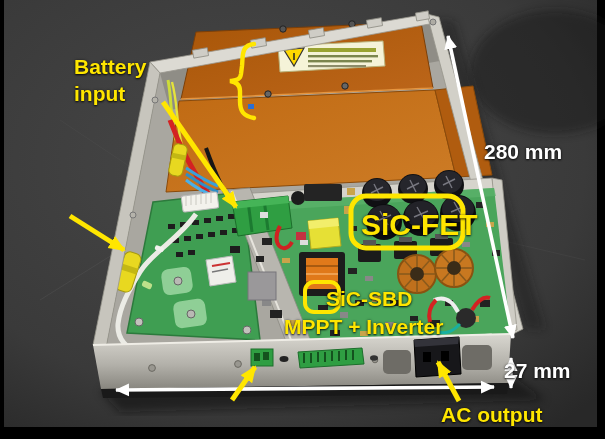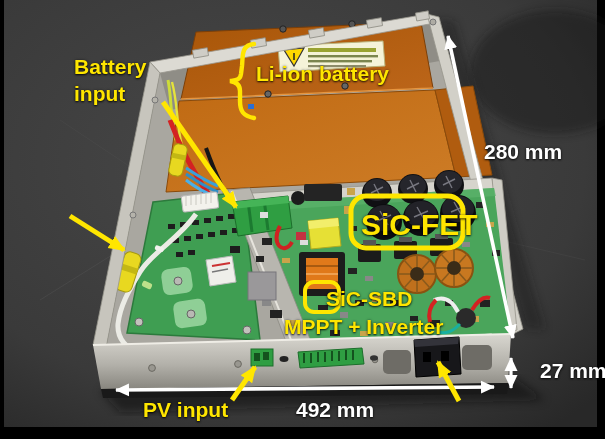--- a/index.html
+++ b/index.html
@@ -385,22 +385,20 @@
   </g>
   <g>
     <rect class="ann-stroke" x="351" y="196" width="112" height="52" rx="15" fill="none" stroke="#ffe600" stroke-width="5"></rect>
   </g>
   <g>
     <rect class="ann-stroke" x="305" y="282" width="34" height="30" rx="9" fill="none" stroke="#ffe600" stroke-width="4"></rect>
   </g>
 </svg>
 
 <div class="label wrap" style="left:74px;top:54px;width:100px;">Battery input</div>
-<div class="label" style="left:256px;top:61px;">Li-ion battery</div>
 <div class="label" style="left:361px;top:206px;font-size:30px;">SiC-FET</div>
 <div class="label" style="left:326px;top:286px;">SiC-SBD</div>
 <div class="label" style="left:266px;top:314px;padding-left:18px;">MPPT + Inverter</div>
-<div class="label" style="left:143px;top:397px;">PV input</div>
+<div class="label" style="left:441px;top:402px;">AC output</div>
 <div class="label white" style="left:484px;top:139px;text-align:center;">280 mm</div>
-<div class="label white" style="left:296px;top:397px;">492 mm</div>
-<div class="label white" style="left:540px;top:358px;">27 mm</div>
+<div class="label white" style="left:504px;top:358px;">27 mm</div>
 
 </div>
 
 </body></html>

